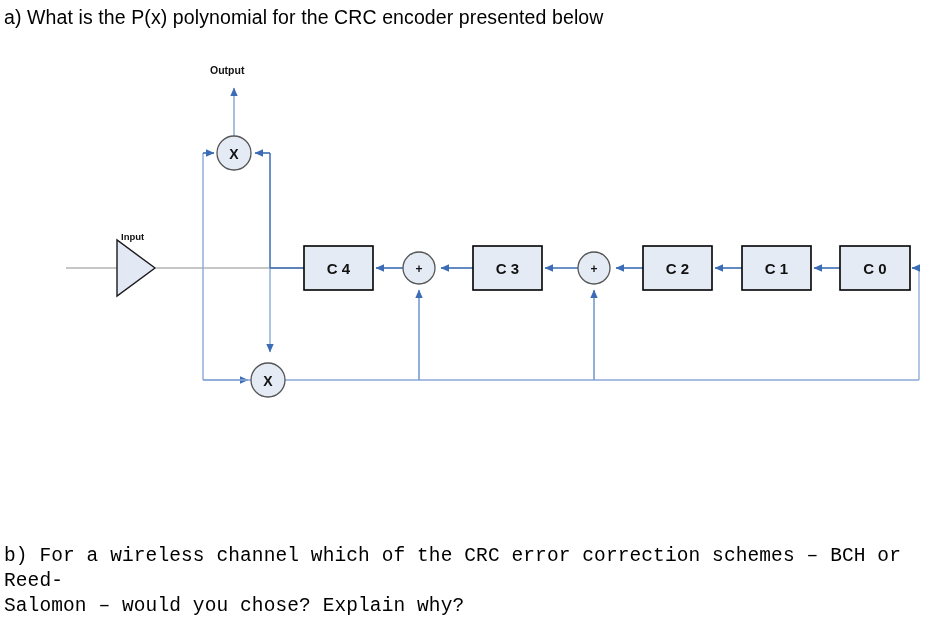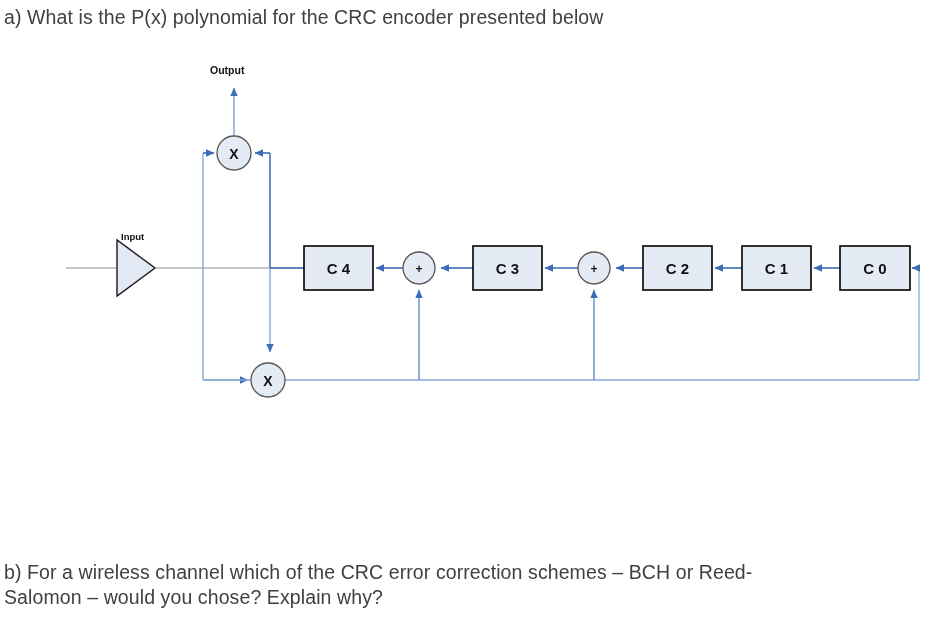--- a/index.html
+++ b/index.html
@@ -15,33 +15,34 @@
     overflow: hidden;
     font-family: "Liberation Sans", sans-serif;
     color: #000000;
   }
 
   
   .question-text {
     position: absolute;
     font-size: 19.5px;
     line-height: 25px;
-    color: #404040;
+    color: #000000;
     letter-spacing: 0.1px;
     white-space: pre-wrap;
   }
   #question-a {
     left: 4px;
     top: 5px;
     width: 920px;
   }
   #question-b {
     left: 4px;
-    top: 560px;
+    top: 544px;
     width: 916px;
+    font-family: Liberation Mono, monospace;
   }
 
   
   #crc-diagram {
     position: absolute;
     left: 0;
     top: 40px;
     width: 930px;
     height: 500px;
   }

